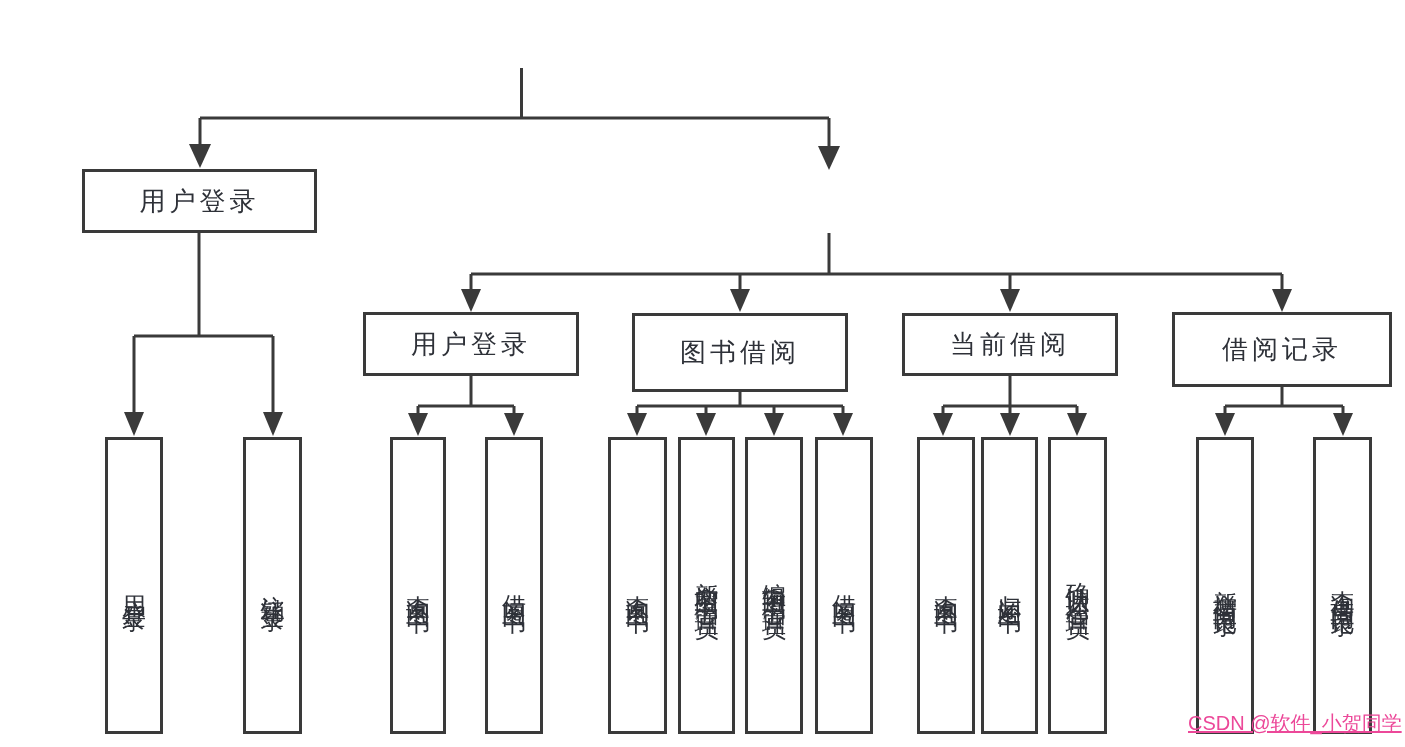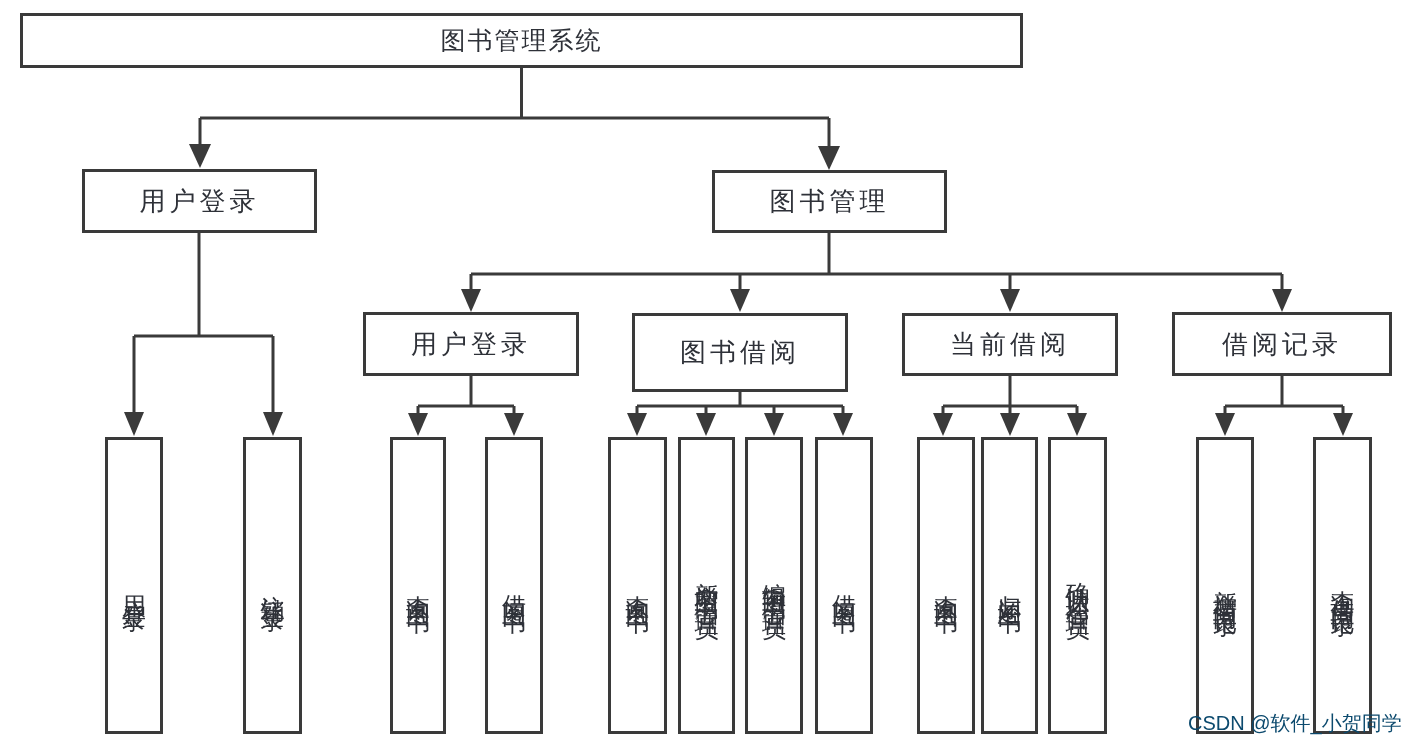--- a/index.html
+++ b/index.html
@@ -30,22 +30,23 @@
     font-size: 24px;
     letter-spacing: 5px;
     line-height: 1;
     color: #2e3138;
   }
   .watermark {
     position: absolute;
     left: 1188px; top: 710px;
     width: 210px;
     font-size: 20px;
-    color: #0c4a6e;
+    color: #ec4899;
     white-space: nowrap;
+    text-decoration: underline;
   }
 </style>
 </head>
 <body>
 
 <div id="stage">
 
   <svg id="connectors" width="1405" height="747" viewBox="0 0 1405 747" xmlns="http://www.w3.org/2000/svg">
 
     <path d="M521.5 68 V118 M200 118 H829 M200 118 V148 M829 118 V150
@@ -71,29 +72,27 @@
     <polygon points="696,413 716,413 706,436" fill="#3a3a3a"></polygon>
     <polygon points="764,413 784,413 774,436" fill="#3a3a3a"></polygon>
     <polygon points="833,413 853,413 843,436" fill="#3a3a3a"></polygon>
     <polygon points="933,413 953,413 943,436" fill="#3a3a3a"></polygon>
     <polygon points="1000,413 1020,413 1010,436" fill="#3a3a3a"></polygon>
     <polygon points="1067,413 1087,413 1077,436" fill="#3a3a3a"></polygon>
     <polygon points="1215,413 1235,413 1225,436" fill="#3a3a3a"></polygon>
     <polygon points="1333,413 1353,413 1343,436" fill="#3a3a3a"></polygon>
   </svg>
 
-  <div class="node h root" style="left:20px; top:13px; width:1003px; height:55px;">图书管理系统</div>
 
   <div class="node h" style="left:82px; top:169px; width:235px; height:64px;">用户登录</div>
-  <div class="node h" style="left:712px; top:170px; width:235px; height:63px;">图书管理</div>
 
   <div class="node h" style="left:363px; top:312px; width:216px; height:64px;">用户登录</div>
   <div class="node h" style="left:632px; top:313px; width:216px; height:79px;">图书借阅</div>
   <div class="node h" style="left:902px; top:313px; width:216px; height:63px;">当前借阅</div>
-  <div class="node h" style="left:1172px; top:312px; width:220px; height:64px;">借阅记录</div>
+  <div class="node h" style="left:1172px; top:312px; width:220px; height:75px;">借阅记录</div>
 
   <div class="node leaf" style="left:105px; top:437px; width:58px; height:297px;">
     <span>用户登录</span>
   </div>
   <div class="node leaf" style="left:243px; top:437px; width:59px; height:297px;">
     <span>注销登录</span>
   </div>
 
   <div class="node leaf" style="left:390px; top:437px; width:56px; height:297px;">
     <span>查询图书</span>

